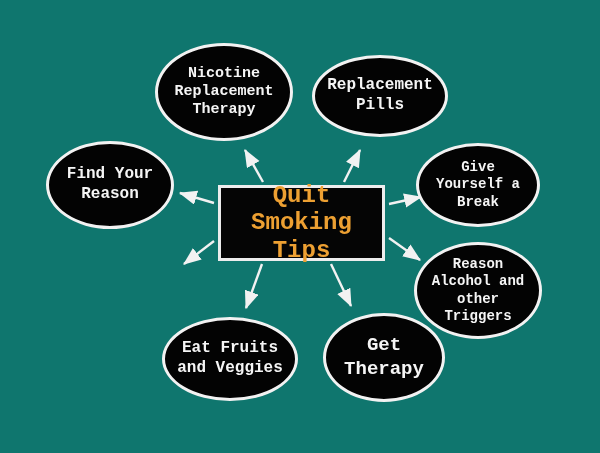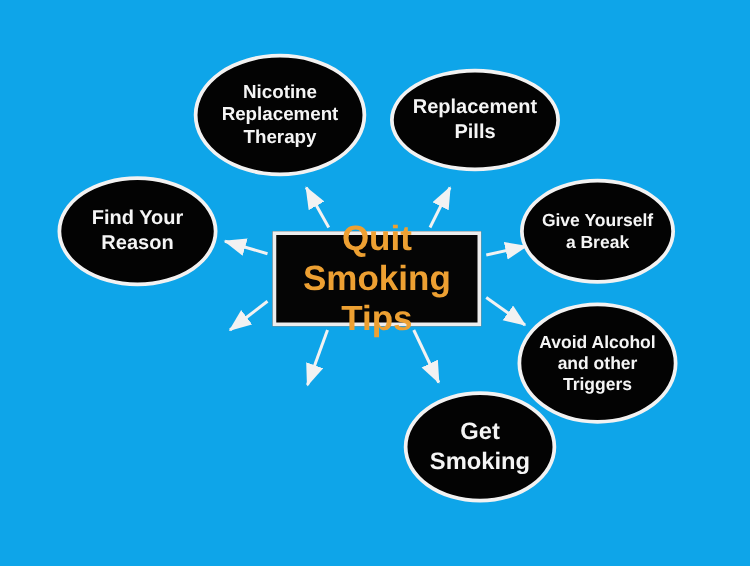--- a/index.html
+++ b/index.html
@@ -1,21 +1,21 @@
 <!DOCTYPE html>
 <html><head>
 <meta charset="utf-8">
 <style>
   html,body{margin:0;padding:0;background:#000;}
   #canvas{
     position:relative;
     width:600px;height:453px;
-    background:#0ea5e9;
+    background:#0f766e;
     overflow:hidden;
-    font-family:Liberation Sans, sans-serif;
+    font-family:Liberation Mono, monospace;
   }
   
   #arrows{position:absolute;left:0;top:0;width:600px;height:453px;}
 
   
   .bubble{
     position:absolute;
     border:3px solid #f2f2f2;
     border-radius:50%;
     display:flex;align-items:center;justify-content:center;
@@ -43,21 +43,21 @@
     left:218px; top:185px; width:167px; height:76px;
     border:3px solid #ededed;
     background:#050505;
     box-sizing:border-box;
     display:flex;align-items:center;justify-content:center;
     text-align:center;
   }
   #center-box .lbl{
     color:#eda032;
     font-weight:bold;
-    font-size:28px;
+    font-size:24px;
     line-height:1.15;
     padding:0 22px;
   }
 </style>
 </head>
 <body>
 
 <div id="canvas">
 
   <svg id="arrows" viewBox="0 0 600 453" xmlns="http://www.w3.org/2000/svg">
@@ -95,25 +95,28 @@
   <div class="bubble" id="node-break">
     <span class="lbl">Give Yourself a Break</span>
   </div>
 
   <div class="bubble" id="node-reason">
     <span class="lbl">Find Your Reason</span>
   </div>
 
 
   <div class="bubble" id="node-triggers">
-    <span class="lbl">Avoid Alcohol and other Triggers</span>
+    <span class="lbl">Reason Alcohol and other Triggers</span>
   </div>
 
+  <div class="bubble" id="node-veggies">
+    <span class="lbl">Eat Fruits and Veggies</span>
+  </div>
 
   <div class="bubble" id="node-moving">
-    <span class="lbl">Get Smoking</span>
+    <span class="lbl">Get Therapy</span>
   </div>
 
   <div id="center-box">
     <span class="lbl">Quit Smoking Tips</span>
   </div>
 
 </div>
 
 </body></html>

